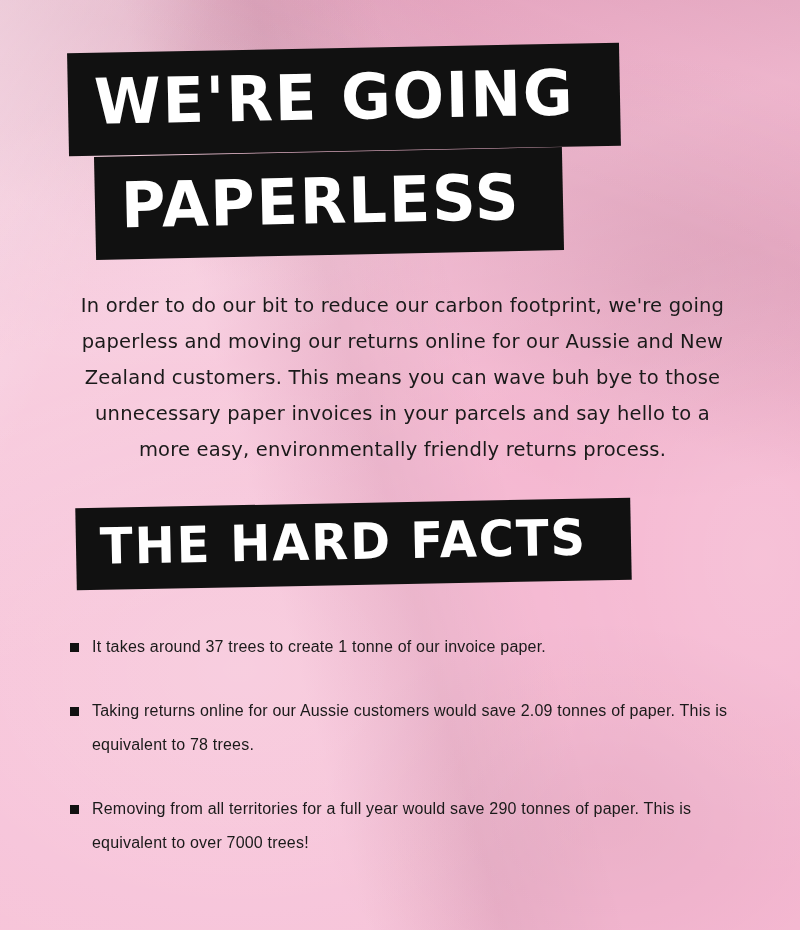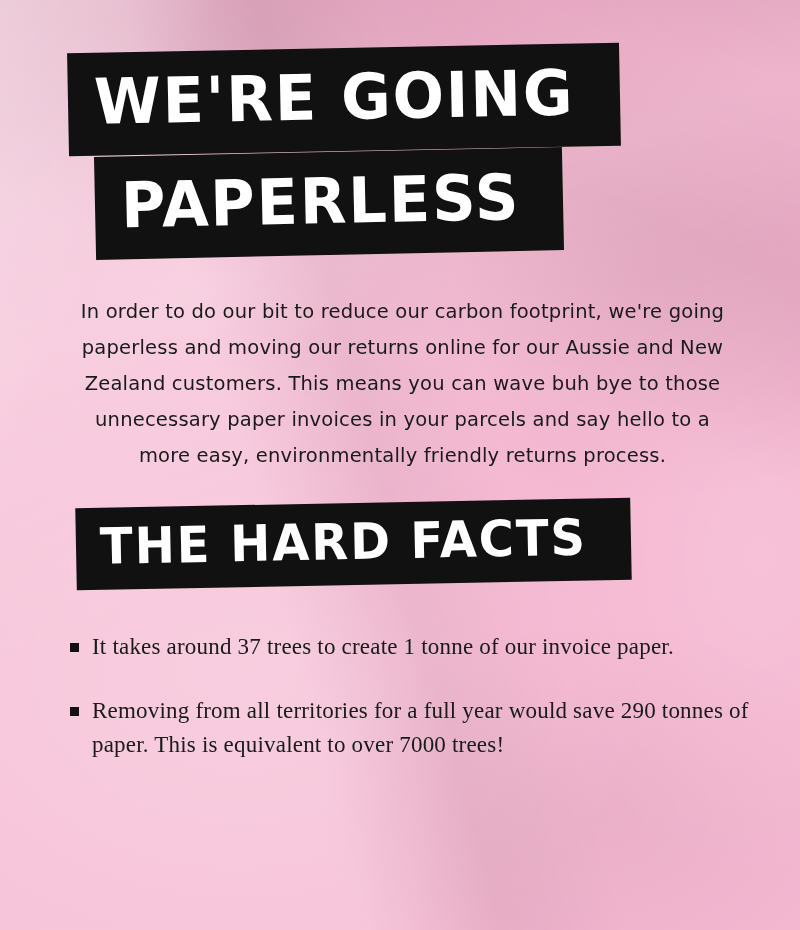--- a/index.html
+++ b/index.html
@@ -79,21 +79,21 @@
   .band span {
     display: inline-block;
     transform: scaleX(0.96);
     transform-origin: left center;
   }
 
   
   .intro {
     position: absolute;
     left: 70px;
-    top: 274px;
+    top: 268px;
     width: 665px;
     text-align: center;
     color: #1a1a1a;
     font-size: 19.5px;
     line-height: 36px;
     font-family: "DejaVu Sans", sans-serif;
     font-weight: 400;
     letter-spacing: 0.2px;
   }
 
@@ -105,23 +105,23 @@
     width: 700px;
     margin: 0;
     padding: 0;
     list-style: none;
   }
   .fact {
     position: relative;
     padding-left: 26px;
     margin-bottom: 30px;
     color: #1a1a1a;
-    font-size: 23px;
+    font-size: 16px;
     line-height: 34px;
-    font-family: Liberation Serif, serif;
+    font-family: Liberation Sans, sans-serif;
     letter-spacing: 0.2px;
   }
   .bullet {
     position: absolute;
     left: 4px;
     top: 13px;
     width: 9px;
     height: 9px;
     background: #111111;
     display: block;
@@ -148,20 +148,21 @@
     <span>THE HARD FACTS</span>
   </div>
 
   <ul class="facts">
     <li class="fact">
       <span class="bullet"></span>
       <span>It takes around 37 trees to create 1 tonne of our invoice paper.</span>
     </li>
     <li class="fact">
       <span class="bullet"></span>
+      <span>Taking returns online for our Aussie customers would save 2.09 tonnes of paper. This is equivalent to 78 trees.</span>
     </li>
     <li class="fact">
       <span class="bullet"></span>
       <span>Removing from all territories for a full year would save 290 tonnes of paper. This is equivalent to over 7000 trees!</span>
     </li>
   </ul>
 
 </div>
 
 </body></html>

